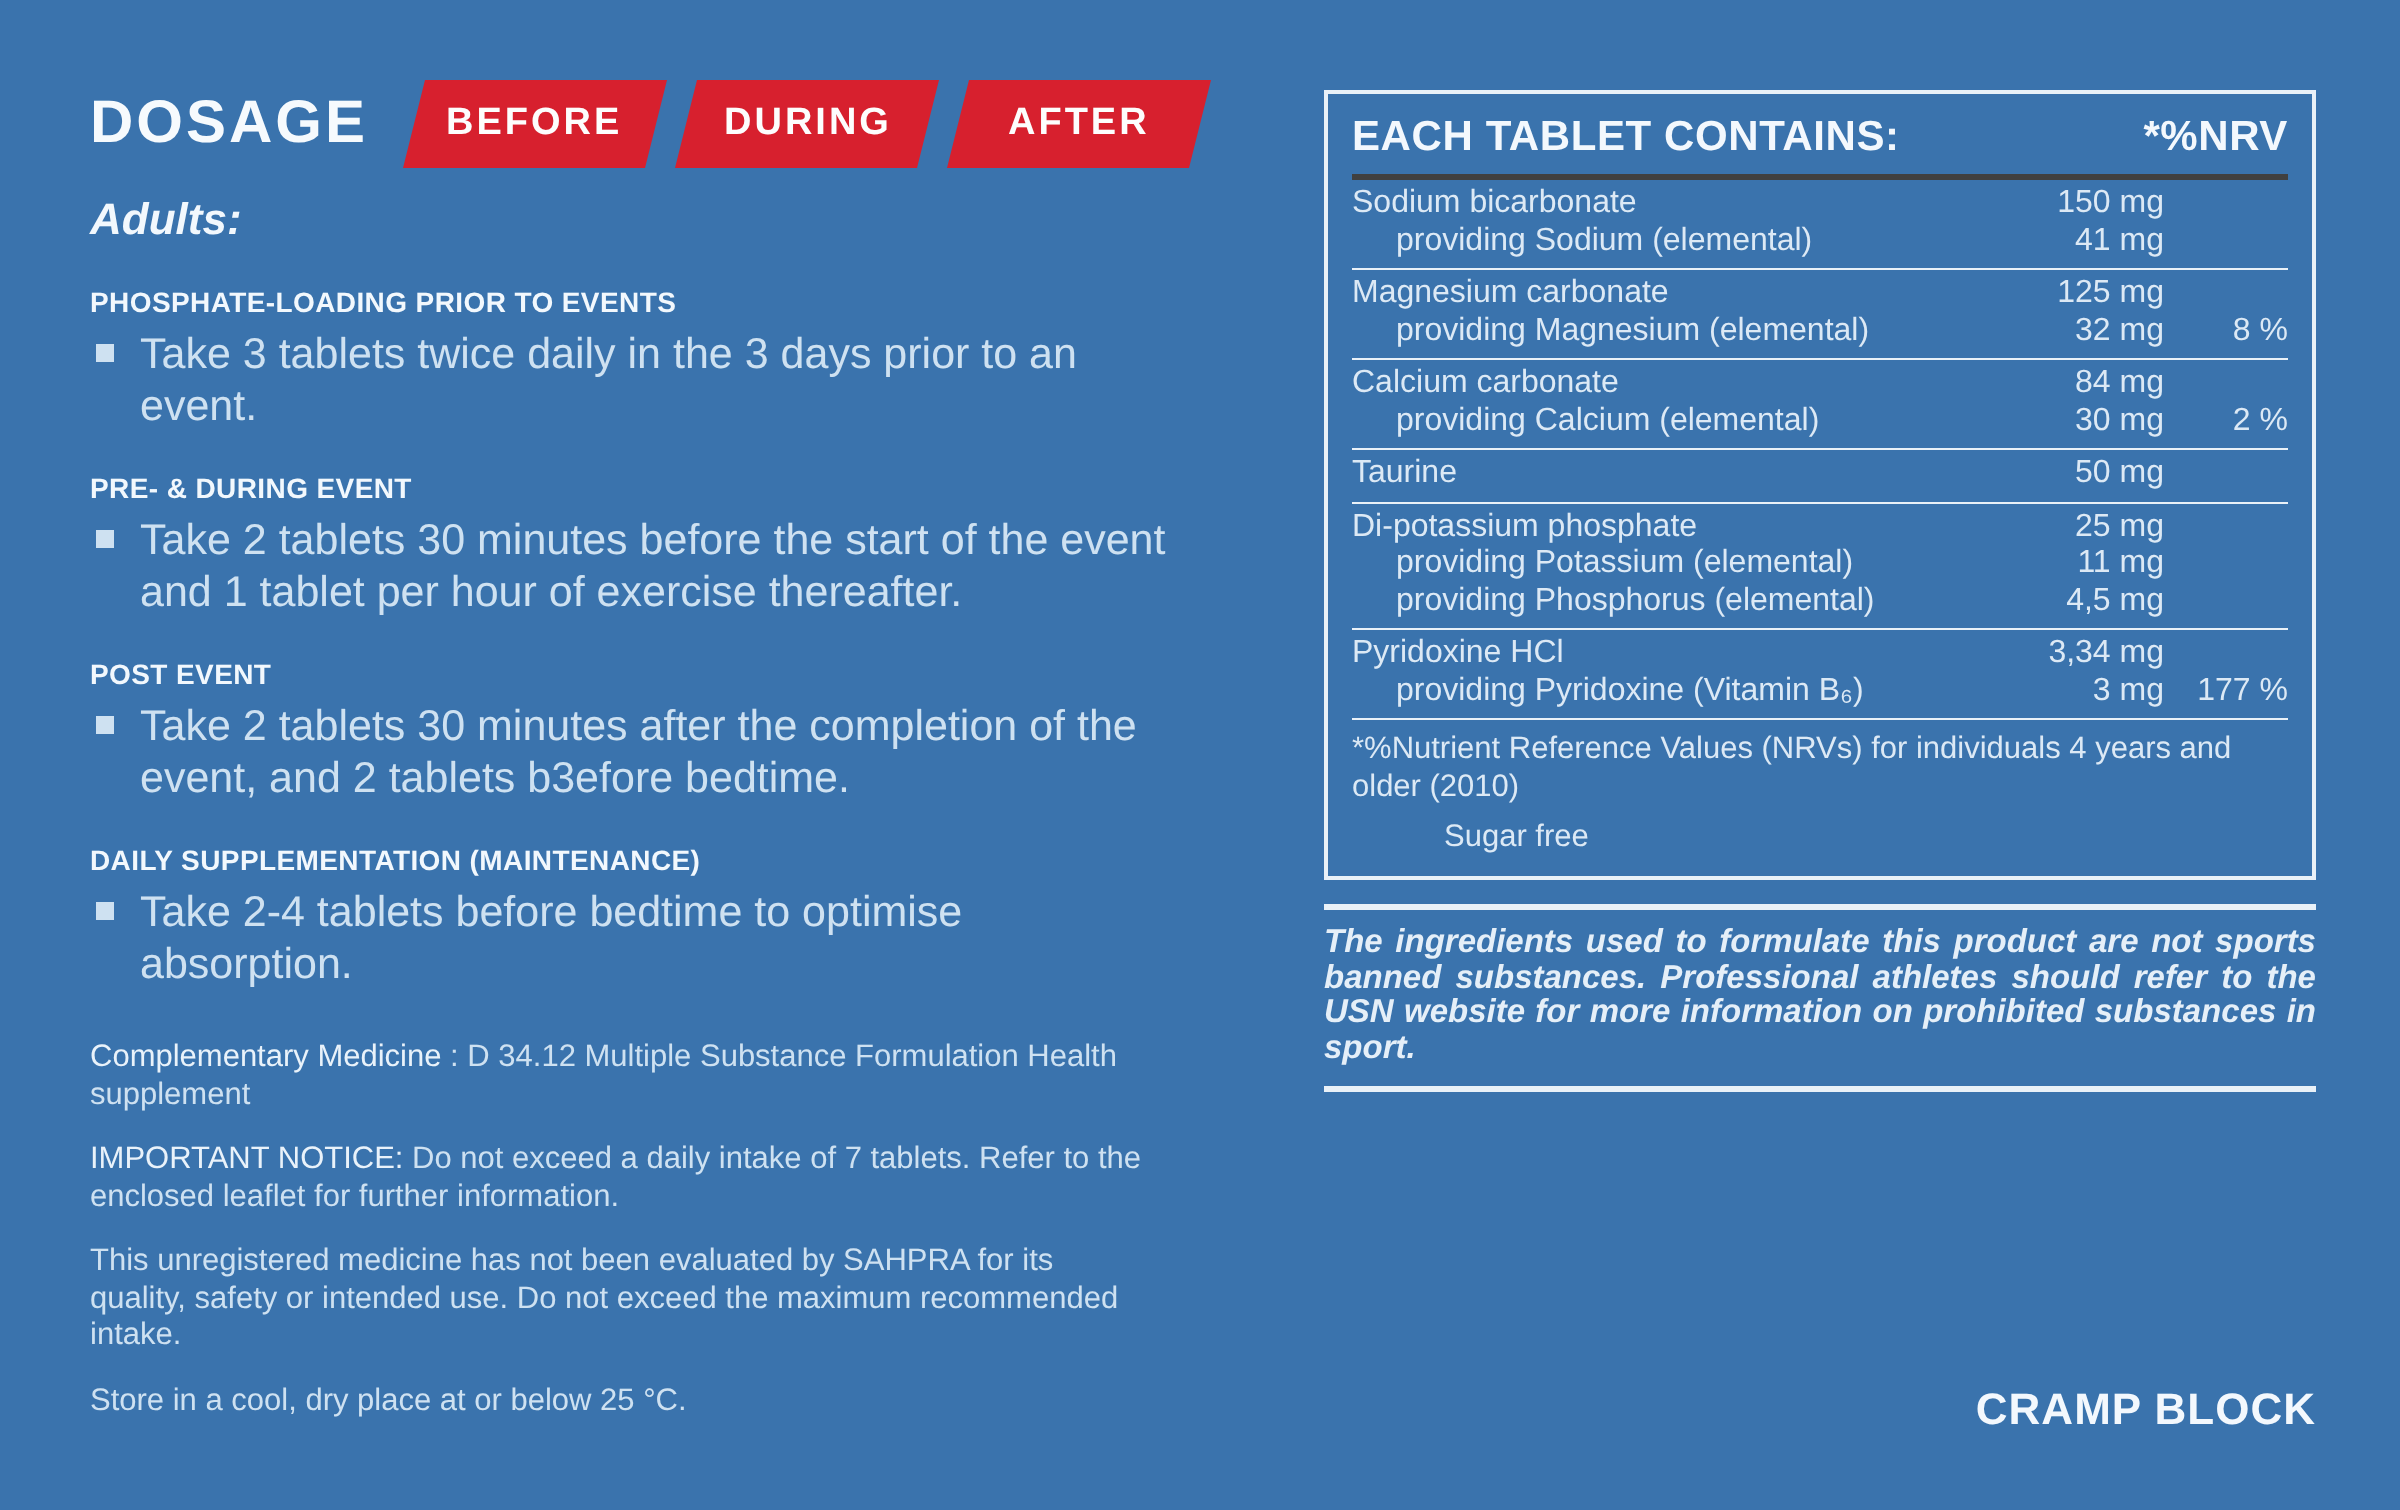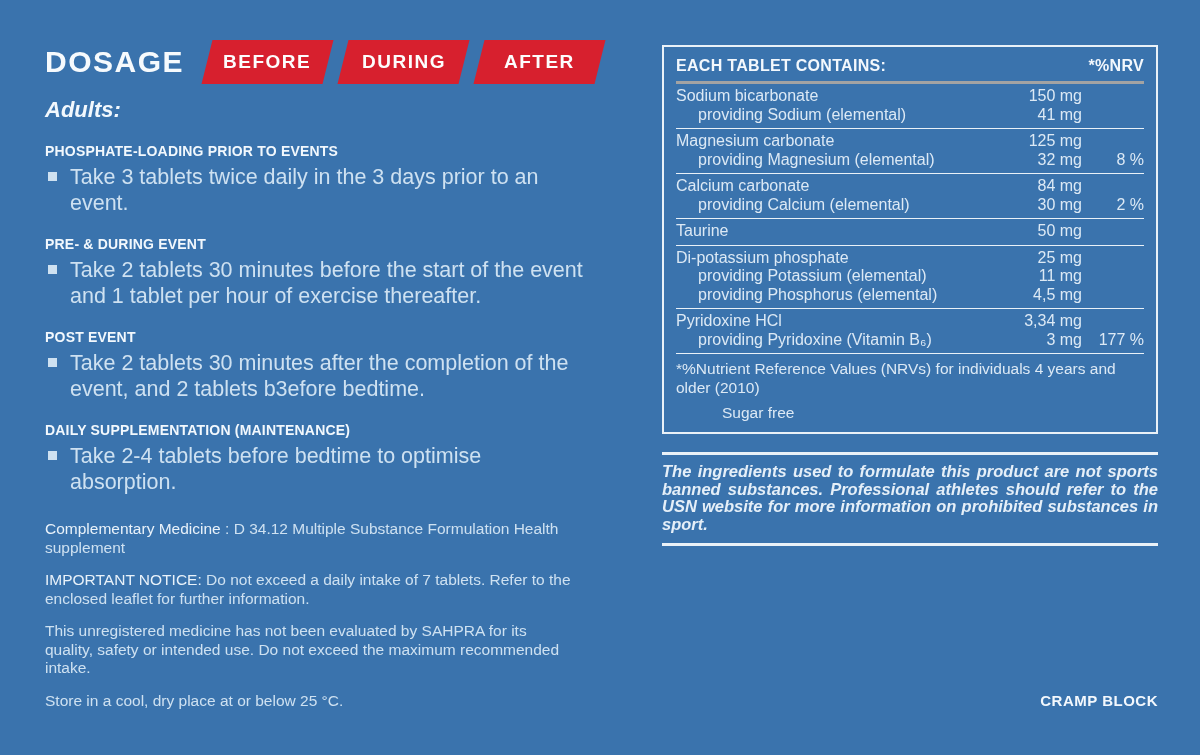--- a/index.html
+++ b/index.html
@@ -52,23 +52,23 @@
 
   
   .tablet-table {
     position:absolute; left:662px; top:45px; width:496px;
     border:2px solid #E9F1F8;
     padding:7px 12px 9px;
     color:#DCE9F5;
   }
   .thead {
     display:flex; justify-content:space-between; align-items:baseline;
-    font-weight:bold; font-size:16px; color:#F3F8FD; letter-spacing:0.3px;
+    font-weight:bold; font-size:21px; color:#F3F8FD; letter-spacing:0.3px;
     padding:3px 0 6px;
-    border-bottom:3px solid #a3a3a3;
+    border-bottom:3px solid #404040;
   }
   .tgroup { padding:3px 0 4px; }
   .tgroup + .tgroup { border-top:1.5px solid #E9F1F8; }
   .trow { display:flex; font-size:16px; line-height:18.5px; }
   .trow.indent .tname { padding-left:22px; }
   .tname { flex:1; }
   .tamt { width:92px; text-align:right; }
   .tnrv { width:62px; text-align:right; }
   .tfoot {
     border-top:1.5px solid #E9F1F8;
@@ -84,21 +84,21 @@
     font-style:italic;
   }
   .sports-note p {
     font-weight:bold; font-size:16.5px; line-height:17.5px;
     color:#E5EFF8; text-align:justify;
   }
 
   
   .product-name {
     position:absolute; left:662px; top:692px; width:496px;
-    text-align:right; font-weight:bold; font-size:15px;
+    text-align:right; font-weight:bold; font-size:22px;
     letter-spacing:0.5px; color:#F3F8FD;
   }
 </style>
 </head>
 <body>
 
 <div class="left-col">
 
   <div class="hdr-row">
     <span class="dosage-title">DOSAGE</span>

